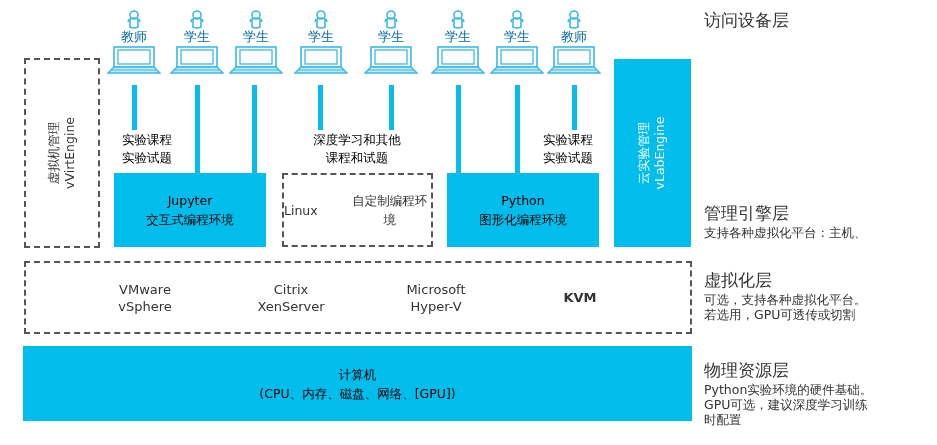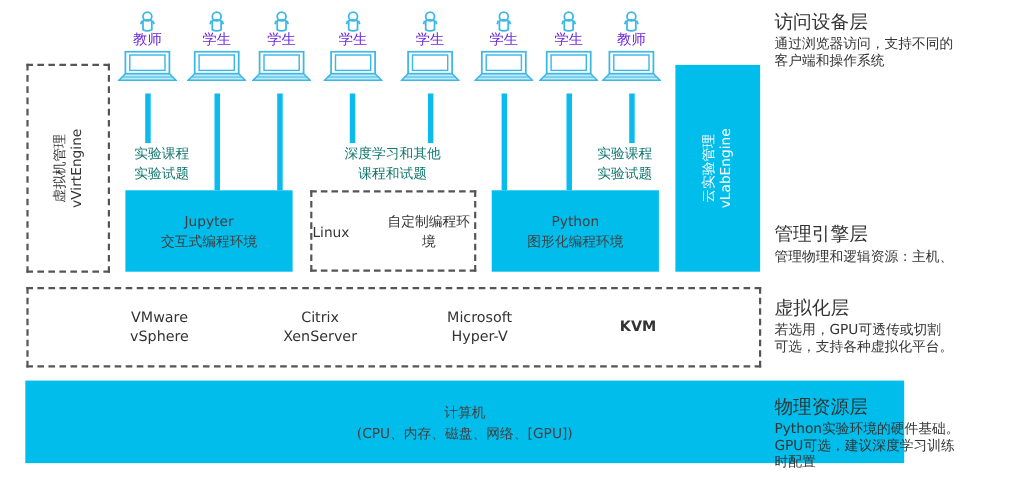--- a/index.html
+++ b/index.html
@@ -1,24 +1,24 @@
 <!DOCTYPE html>
 <html><head>
 <meta charset="utf-8">
 <style>
   html, body { margin:0; padding:0; background:#ffffff; }
   body { width:937px; height:445px; position:relative; overflow:hidden;
          font-family:"DejaVu Sans","Liberation Sans",sans-serif; color:#333; }
   .user { position:absolute; width:54px; text-align:center; }
   .user .person { display:block; margin:0 auto; }
-  .user .role { font-size:13px; color:#6d28d9; line-height:14px; margin-top:0px; }
+  .user .role { font-size:13px; color:#0369a1; line-height:14px; margin-top:0px; }
   .user .laptop { display:block; margin:2px auto 0; }
   .vline { position:absolute; width:5px; background:#0bbbee; }
-  .note { position:absolute; font-size:12.5px; line-height:18px; color:#0f766e; text-align:center; white-space:nowrap; }
-  .solid-box { position:absolute; background:#00bdec; color:#404040; display:flex; flex-direction:column;
+  .note { position:absolute; font-size:12.5px; line-height:18px; color:#000000; text-align:center; white-space:nowrap; }
+  .solid-box { position:absolute; background:#00bdec; color:#000000; display:flex; flex-direction:column;
                justify-content:center; align-items:center; text-align:center; font-size:12.5px; line-height:19px; }
   .dash-box { position:absolute; border:2px dashed #555; box-sizing:border-box; display:flex; flex-direction:row;
               justify-content:center; align-items:center; text-align:center; font-size:12.5px; line-height:19px; color:#333;gap:31px; }
   .vert { position:absolute; display:flex; flex-direction:column; align-items:center; justify-content:center;
           transform:rotate(-90deg); white-space:nowrap; font-size:12.5px; line-height:16px; }
   .virt-item { position:absolute; text-align:center; font-size:13px; line-height:17px; color:#333; white-space:nowrap; }
   .layer { position:absolute; left:704px; width:232px; }
   .layer .lt { font-size:17px; color:#333; line-height:20px; }
   .layer .ld { font-size:12.5px; color:#333; line-height:15px; margin-top:2px; }
 </style>
@@ -197,46 +197,42 @@
   <div>XenServer</div>
 </div>
 <div class="virt-item" style="left:396px; top:281px; width:80px;">
   <div>Microsoft</div>
   <div>Hyper-V</div>
 </div>
 <div class="virt-item" style="left:550px; top:289px; width:60px;font-weight:bold;">
   <div>KVM</div>
 </div>
 
-<div class="solid-box" style="left:23px; top:346px; width:799px; height:75px;">
+<div class="solid-box" style="left:23px; top:346px; width:669px; height:75px;">
   <div>计算机</div>
   <div>(CPU、内存、磁盘、网络、[GPU])</div>
 </div>
 
 <div id="layers">
     <div class="layer" style="top: 10px;">
       <div class="lt">访问设备层</div>
-      <div class="ld">
-        <div>通过浏览器访问，支持不同的</div>
-        <div>客户端和操作系统</div>
-      </div>
     </div>
     <div class="layer" style="top: 102px;">
     </div>
     <div class="layer" style="top: 182px; margin-top: 21px;">
       <div class="lt">管理引擎层</div>
       <div class="ld">
-        <div>管理物理和逻辑资源：主机、</div>
+        <div>支持各种虚拟化平台：主机、</div>
       </div>
     </div>
     <div class="layer" style="top: 270px;">
       <div class="lt">虚拟化层</div>
       <div class="ld">
+        <div>可选，支持各种虚拟化平台。</div>
         <div>若选用，GPU可透传或切割</div>
-        <div>可选，支持各种虚拟化平台。</div>
       </div>
     </div>
     <div class="layer" style="top: 360px;">
       <div class="lt">物理资源层</div>
       <div class="ld">
         <div>Python实验环境的硬件基础。</div>
         <div>GPU可选，建议深度学习训练</div>
         <div>时配置</div>
       </div>
     </div>

